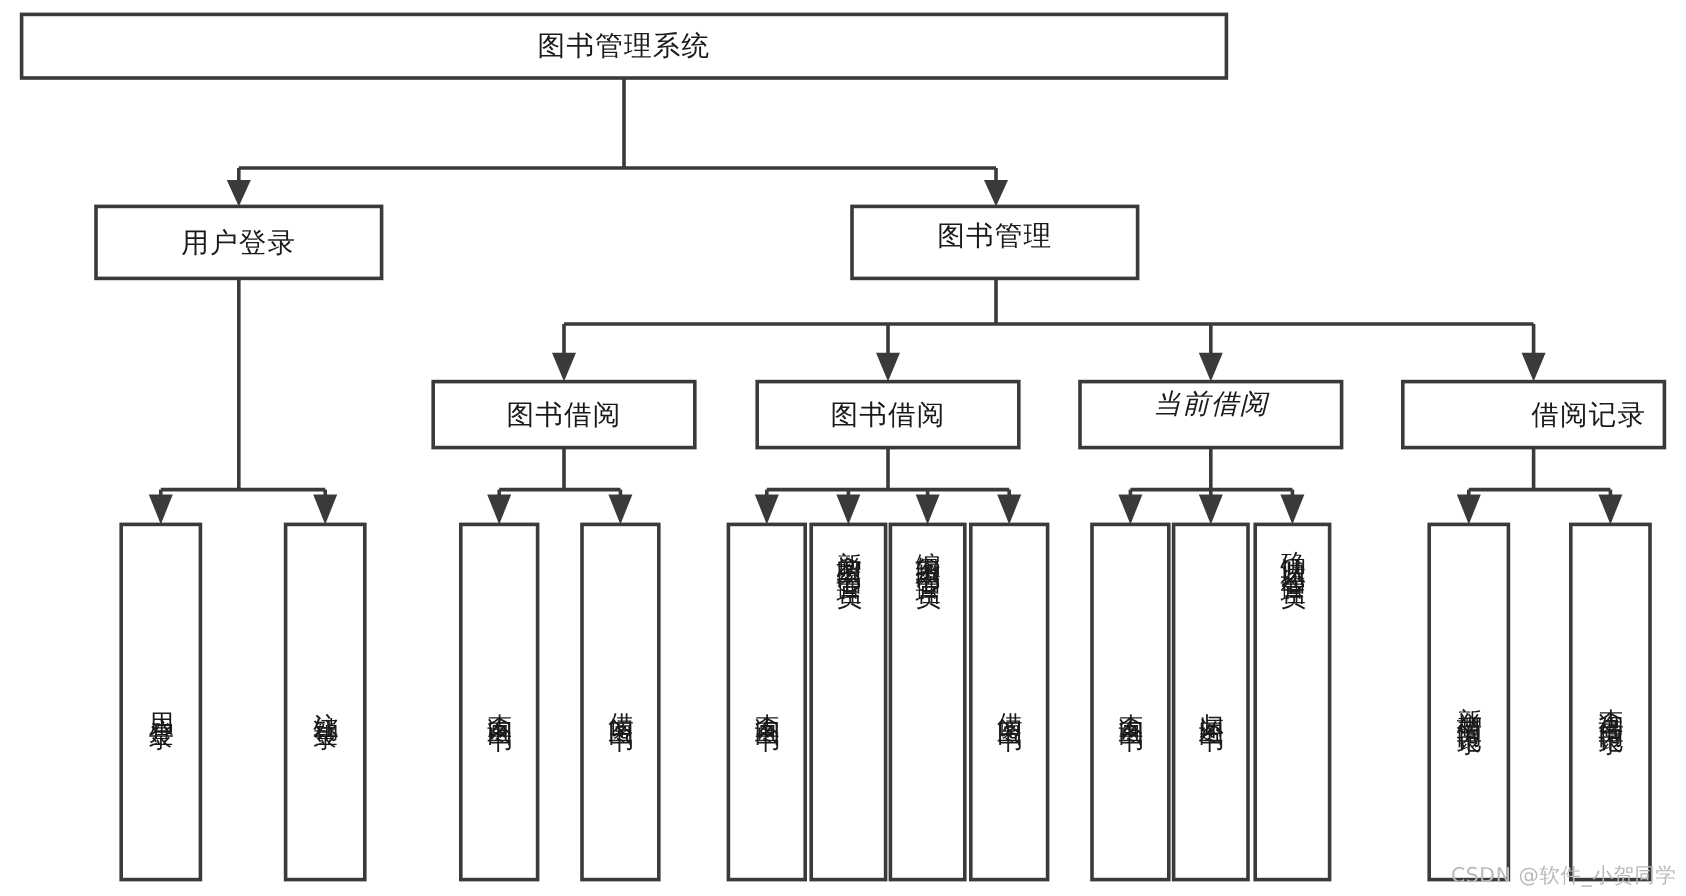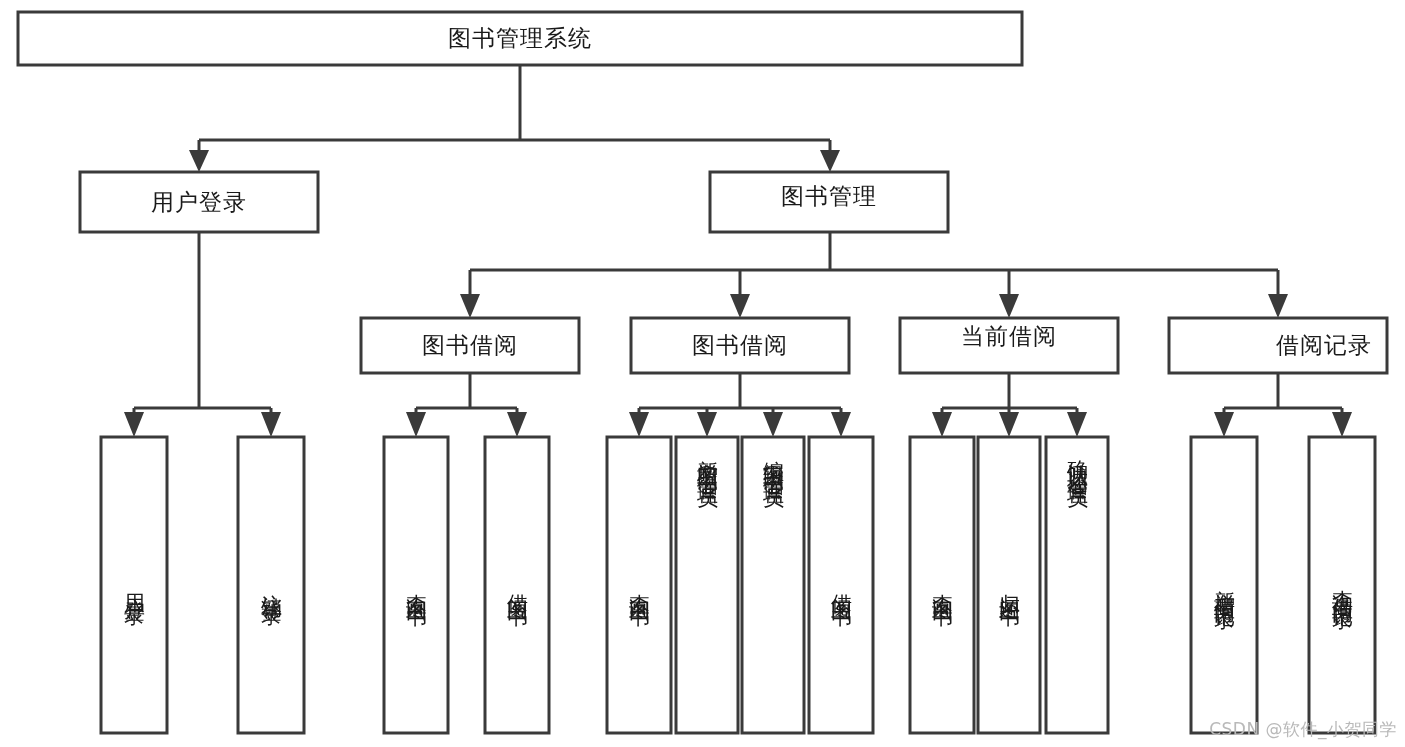--- a/index.html
+++ b/index.html
@@ -204,21 +204,21 @@
   <div class="hlabel-wrap" style="left:710px; top:172px; width:238px; height:48px;">
     <span class="hlabel-text">图书管理</span>
   </div>
 
   <div class="hlabel-wrap" style="left:361px; top:318px; width:218px; height:55px;">
     <span class="hlabel-text">图书借阅</span>
   </div>
   <div class="hlabel-wrap" style="left:631px; top:318px; width:218px; height:55px;">
     <span class="hlabel-text">图书借阅</span>
   </div>
-  <div class="hlabel-wrap" style="left:900px; top:318px; width:218px; height:37px;">
+  <div class="hlabel-wrap" style="left:900px; top:318px; width:218px; height:37px;font-style:italic;">
     <span class="hlabel-text">当前借阅</span>
   </div>
   <div class="hlabel-wrap" style="left:1233px; top:318px; width:182px; height:55px;">
     <span class="hlabel-text">借阅记录</span>
   </div>
 
   <div class="vlabel-wrap" style="left:101px; top:437px; width:66px; height:296px;">
     <span class="vlabel-text">用户登录</span>
   </div>
   <div class="vlabel-wrap" style="left:238px; top:437px; width:66px; height:296px;">

